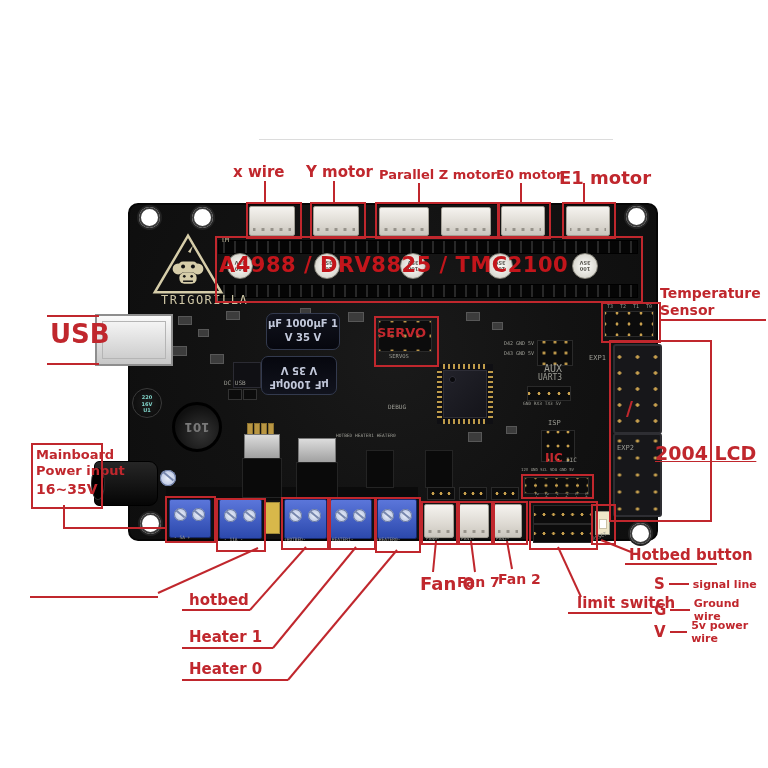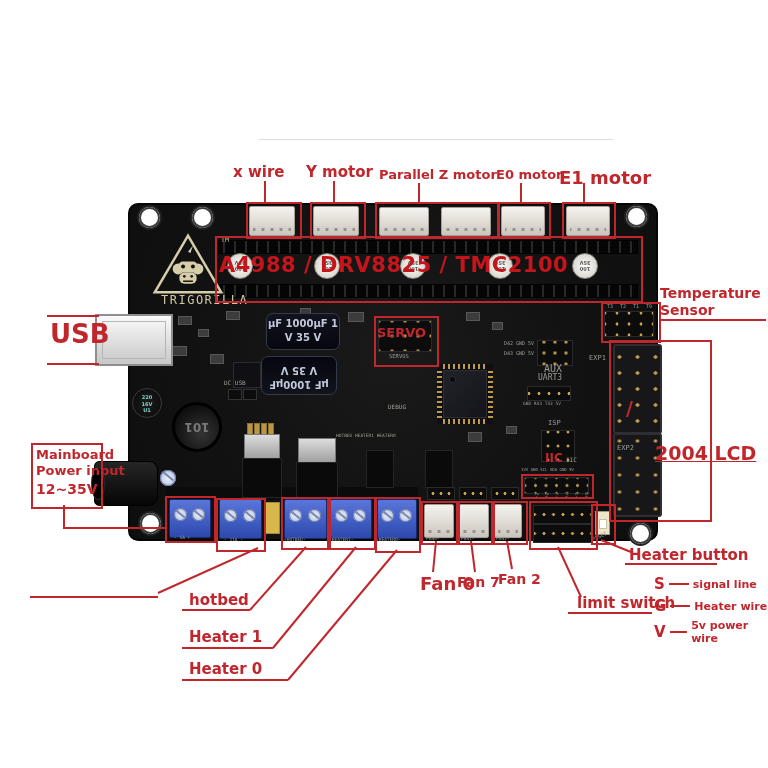--- a/index.html
+++ b/index.html
@@ -318,43 +318,43 @@
   <div class="rtext" style="left:559px;top:168px;font-size:18px;">E1 motor</div>
 
   <div class="rtext" style="left:219px;top:253px;font-size:21px;letter-spacing:0.5px;color:var(--red2);">A4988 / DRV8825 / TMC2100</div>
   <div class="rtext" style="left:377px;top:326px;font-size:13px;">SERVO</div>
   <div class="rtext" style="left:545px;top:452px;font-size:12px;">IIC</div>
 
   <div class="rtext" style="left:660px;top:285px;font-size:14px;">Temperature</div>
   <div class="rtext" style="left:660px;top:302px;font-size:14px;">Sensor</div>
   <div class="rtext" style="left:626px;top:398px;font-size:19px;">/</div>
   <div class="rtext" style="left:655px;top:443px;font-size:19px;text-decoration:underline;">2004 LCD</div>
-  <div class="rtext" style="left:629px;top:547px;font-size:15px;">Heater button</div>
+  <div class="rtext" style="left:629px;top:547px;font-size:15px;">Hotbed button</div>
   <div class="rtext" style="left:577px;top:595px;font-size:15px;">limit switch</div>
 
   <div class="legend-row" style="left:654px;top:575px;">
     <span class="legend-key">S</span>
       <span class="legend-dash"></span>
       <span class="legend-desc">signal line</span>
   </div>
   <div class="legend-row" style="left:654px;top:597px;">
     <span class="legend-key">G</span>
       <span class="legend-dash"></span>
-      <span class="legend-desc">Heater wire</span>
+      <span class="legend-desc">Ground wire</span>
   </div>
   <div class="legend-row" style="left:654px;top:619px;">
     <span class="legend-key">V</span>
       <span class="legend-dash"></span>
       <span class="legend-desc">5v power wire</span>
   </div>
 
   <div class="rtext" style="left:50px;top:320px;font-size:26px;font-weight:600;">USB</div>
   <div class="rtext" style="left:36px;top:448px;font-size:13px;">Mainboard</div>
   <div class="rtext" style="left:36px;top:464px;font-size:13px;">Power input</div>
-  <div class="rtext" style="left:36px;top:481px;font-size:14px;">12~35V</div>
+  <div class="rtext" style="left:36px;top:481px;font-size:14px;">16~35V</div>
   <div class="rtext" style="left:189px;top:592px;font-size:15px;">hotbed</div>
   <div class="rtext" style="left:189px;top:629px;font-size:15px;">Heater 1</div>
   <div class="rtext" style="left:189px;top:661px;font-size:15px;">Heater 0</div>
   <div class="rtext" style="left:420px;top:574px;font-size:18px;text-align:right;">Fan 0</div>
   <div class="rtext" style="left:457px;top:574px;font-size:14px;">Fan 7</div>
   <div class="rtext" style="left:498px;top:571px;font-size:14px;">Fan 2</div>
 
   <svg class="overlay" width="768" height="768">
     <line x1="265" y1="181" x2="265" y2="203"></line>
     <line x1="334" y1="181" x2="334" y2="203"></line>

